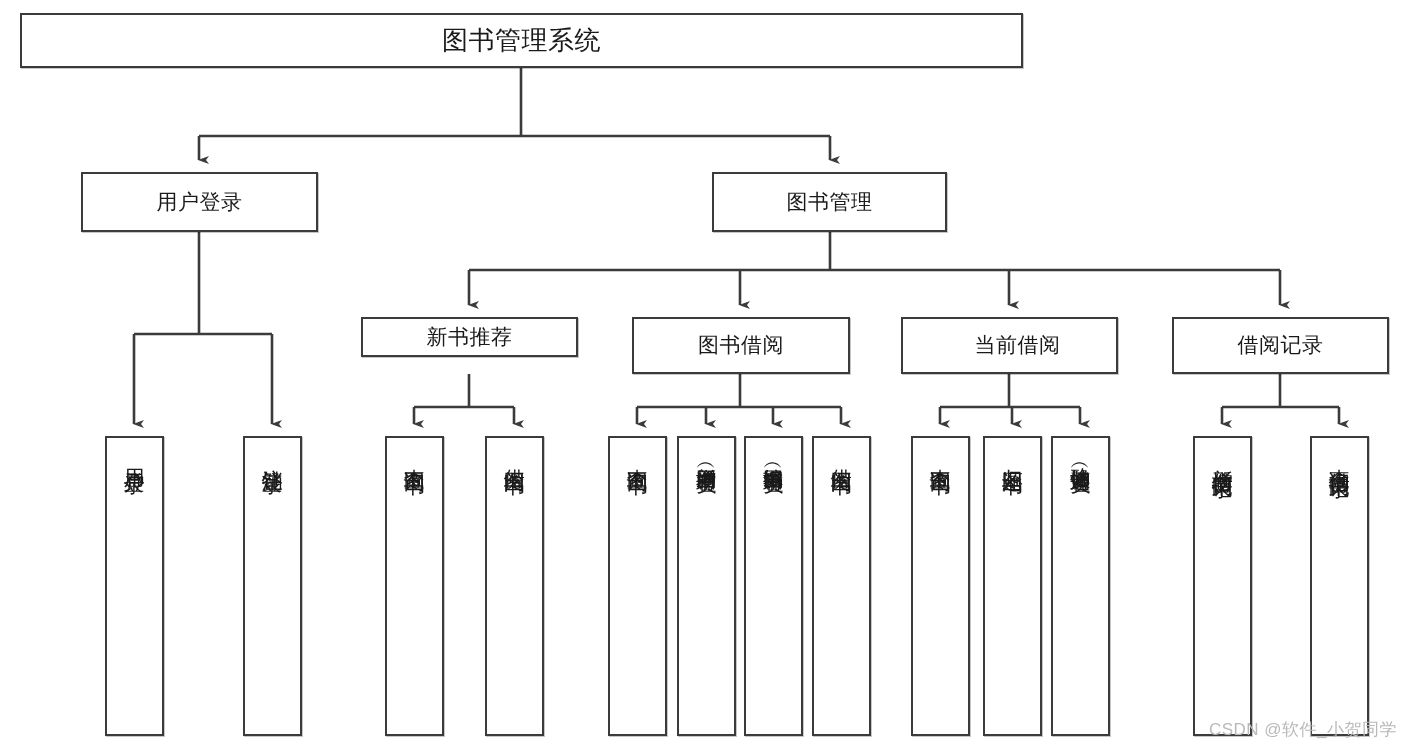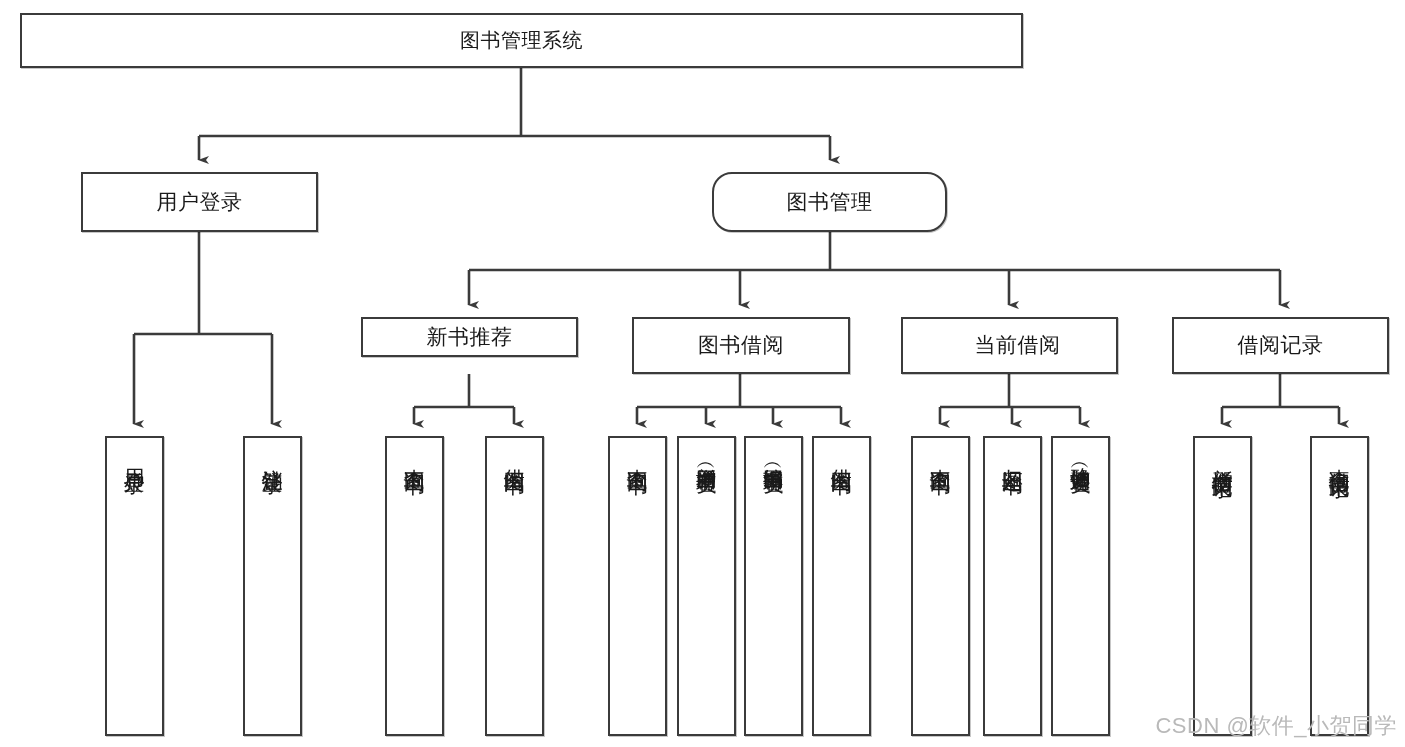--- a/index.html
+++ b/index.html
@@ -39,21 +39,21 @@
   .node .label {
     text-align: center;
     line-height: 1.08;
     letter-spacing: 0.5px;
   }
   .node.horizontal .label {
     font-size: 21px;
     white-space: nowrap;
   }
   .node.root .label {
-    font-size: 20px;
+    font-size: 26px;
     text-align: right;
   }
   .node.vertical {
     align-items: flex-start;
     padding-top: 14px;
   }
   .node.vertical .label {
     writing-mode: vertical-rl;
     text-orientation: upright;
     font-size: 21px;
@@ -62,21 +62,21 @@
     margin: 0 auto;
   }
   .node.vertical.tall .label {
     font-size: 20px;
     letter-spacing: 1px;
   }
   #watermark {
     position: absolute;
     right: 8px;
     bottom: 6px;
-    font-size: 22px;
+    font-size: 17px;
     color: #b9b9b9;
     white-space: nowrap;
     letter-spacing: 0.5px;
   }
 </style>
 </head>
 <body>
 
 <div id="diagram-root">
 
@@ -130,21 +130,21 @@
     </g>
   </svg>
 
   <div class="node root horizontal" id="node-root" style="left: 20px; top: 13px; width: 1003px; height: 55px;">
     <span class="label">图书管理系统</span>
   </div>
 
   <div class="node horizontal" id="node-user-login" style="left: 81px; top: 172px; width: 237px; height: 60px;">
     <span class="label">用户登录</span>
   </div>
-  <div class="node horizontal" id="node-book-manage" style="left: 712px; top: 172px; width: 235px; height: 60px; border-radius: 20px;">
+  <div class="node horizontal" id="node-book-manage" style="left: 712px; top: 172px; width: 235px; height: 60px;">
     <span class="label">图书管理</span>
   </div>
 
   <div class="node horizontal" id="node-new-book-rec" style="left: 361px; top: 317px; width: 217px; height: 40px;">
     <span class="label">新书推荐</span>
   </div>
   <div class="node horizontal" id="node-book-borrow" style="left: 632px; top: 317px; width: 218px; height: 57px;">
     <span class="label">图书借阅</span>
   </div>
   <div class="node horizontal" id="node-current-borrow" style="left: 901px; top: 317px; width: 217px; height: 57px; padding-left: 16px;">

